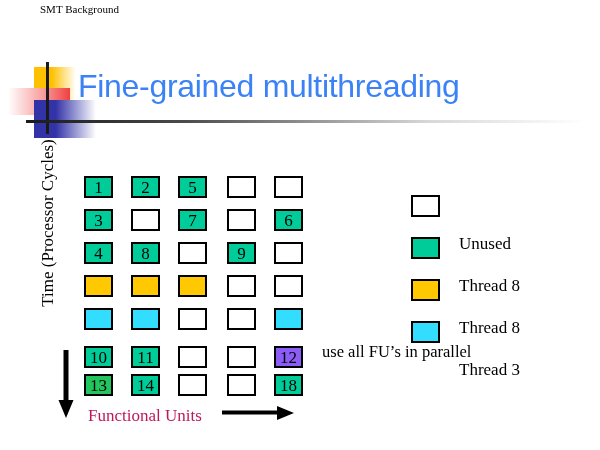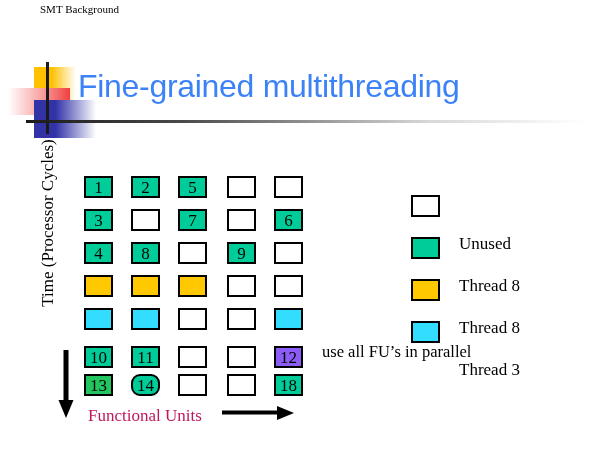--- a/index.html
+++ b/index.html
@@ -149,21 +149,21 @@
     <div class="cell" style="left: 47px; top: 132px; background: rgb(51, 221, 255);"></div>
     <div class="cell" style="left: 94px; top: 132px; background: rgb(255, 255, 255);"></div>
     <div class="cell" style="left: 143px; top: 132px; background: rgb(255, 255, 255);"></div>
     <div class="cell" style="left: 190px; top: 132px; background: rgb(51, 221, 255);"></div>
     <div class="cell" style="left: 0px; top: 170px; background: rgb(0, 204, 153);">10</div>
     <div class="cell" style="left: 47px; top: 170px; background: rgb(0, 204, 153);">11</div>
     <div class="cell" style="left: 94px; top: 170px; background: rgb(255, 255, 255);"></div>
     <div class="cell" style="left: 143px; top: 170px; background: rgb(255, 255, 255);"></div>
     <div class="cell" style="left: 190px; top: 170px; background: #8b5cf6;">12</div>
     <div class="cell" style="left: 0px; top: 198px; background: #22c55e;">13</div>
-    <div class="cell" style="left: 47px; top: 198px; background: rgb(0, 204, 153); border-radius: 9px;">14</div>
+    <div class="cell" style="left: 47px; top: 198px; background: rgb(0, 204, 153);">14</div>
     <div class="cell" style="left: 94px; top: 198px; background: rgb(255, 255, 255);"></div>
     <div class="cell" style="left: 143px; top: 198px; background: rgb(255, 255, 255);"></div>
     <div class="cell" style="left: 190px; top: 198px; background: rgb(0, 204, 153);">18</div>
   </div>
 
 <div id="legend">
     <div class="legend-row" style="top: 0px;">
       <div class="legend-swatch" style="background: rgb(255, 255, 255);"></div>
       <div class="legend-text">Unused</div>
     </div>

